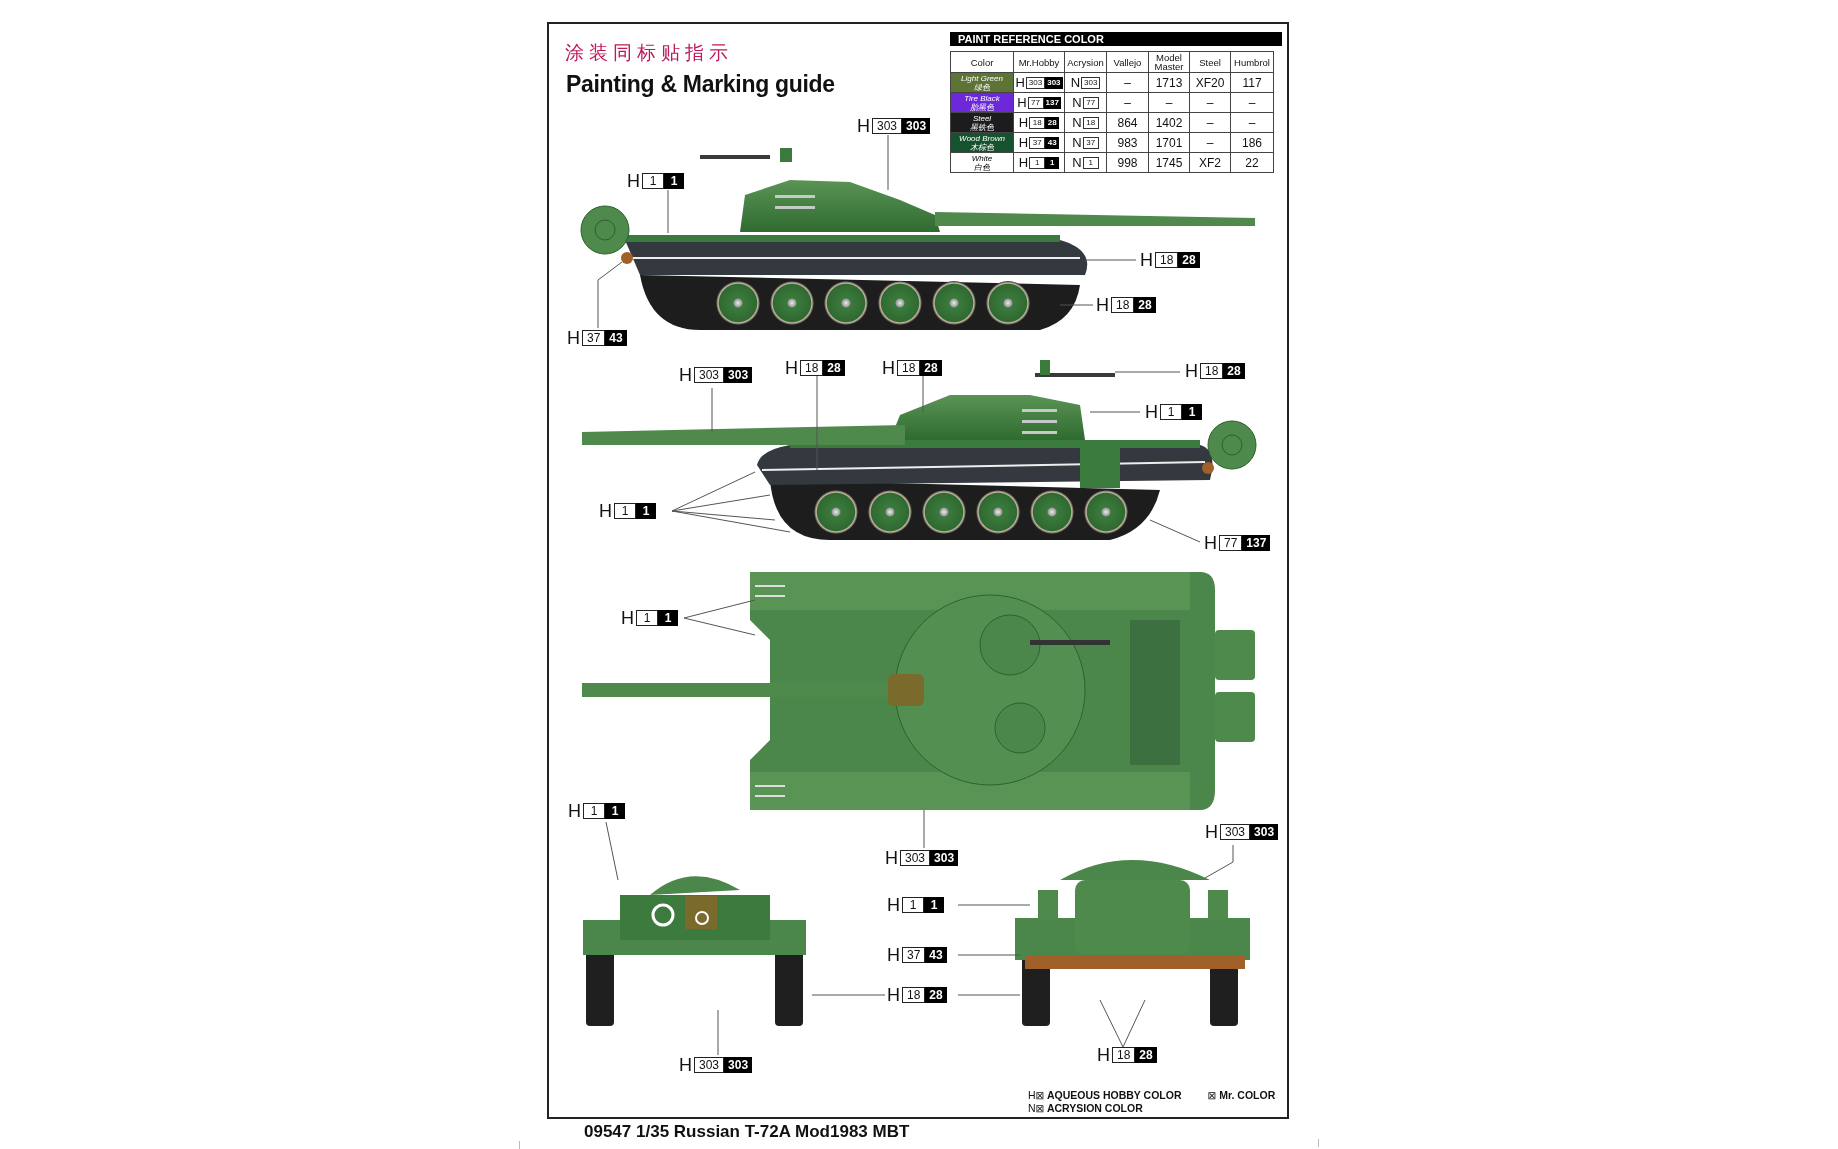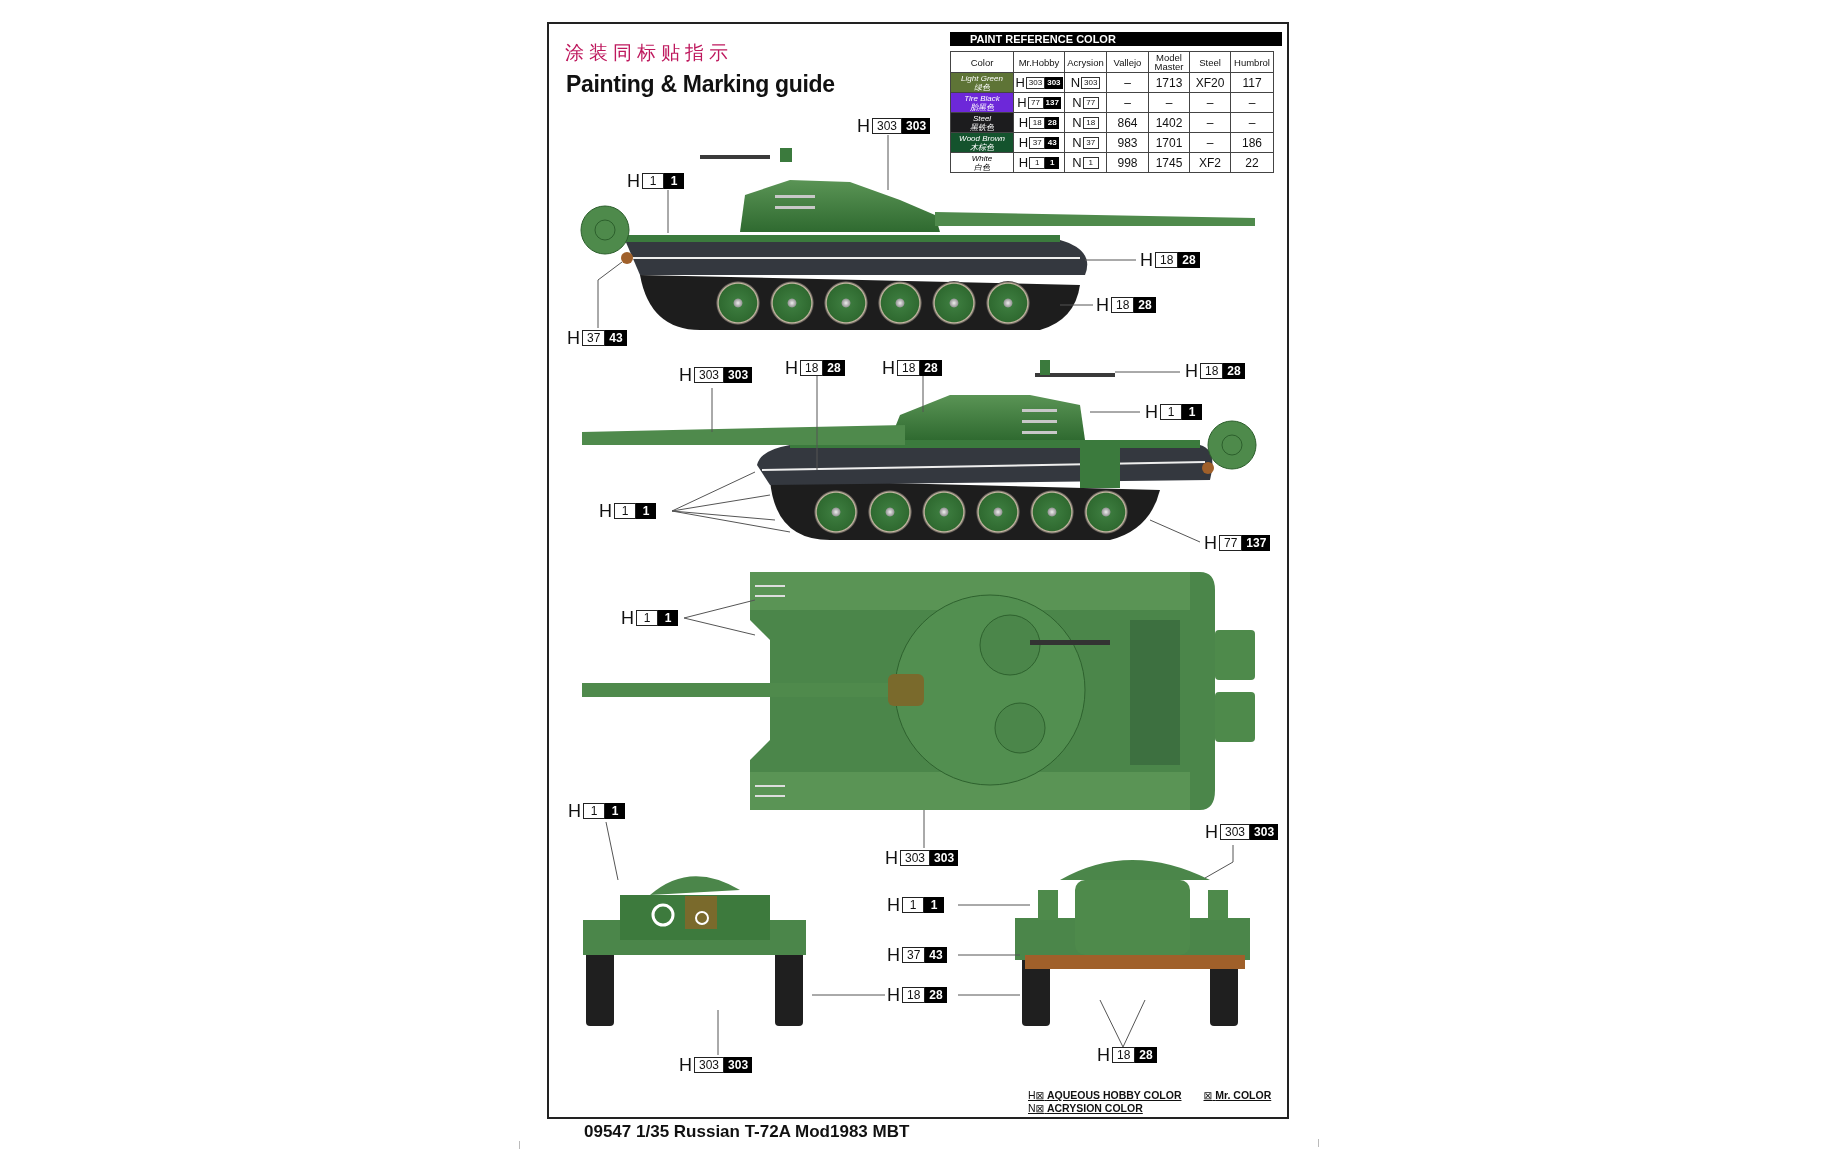--- a/index.html
+++ b/index.html
@@ -9,42 +9,42 @@
           border:2px solid #222; box-sizing:border-box; background:#fff; }
   .title-cn { position:absolute; left:565px; top:40px; font-size:19px; letter-spacing:5px;
               font-family:Liberation Serif, serif; color:#be185d; }
   .title-en { position:absolute; left:566px; top:71px; font-size:23px; font-weight:bold;
               font-family:"Liberation Sans", sans-serif; letter-spacing:-0.3px; }
   .footer { position:absolute; left:584px; top:1122px; font-size:17px; font-weight:bold; }
   .tick { position:absolute; width:1px; height:8px; background:#bbb; }
 
   
   .pt-head { position:absolute; left:950px; top:32px; width:332px; height:14px; background:#000;
-             color:#fff; font-size:11px; font-weight:bold; line-height:14px; padding-left:20px; box-sizing:border-box; }
+             color:#fff; font-size:11px; font-weight:bold; line-height:14px; padding-left:8px; box-sizing:border-box; }
   table.pt { position:absolute; left:950px; top:51px; border-collapse:collapse; font-size:12px; }
   table.pt td, table.pt th { border:1px solid #444; text-align:center; padding:0; height:19px; }
   table.pt th { font-weight:normal; font-size:9.5px; height:20px; }
   .sw { color:#fff; font-size:8px; line-height:9px; width:62px;font-style:italic; }
   .sw.white { color:#000; }
   .code { display:inline-flex; align-items:center; font-size:12px; }
   .code .pre { font-size:13px; margin-right:1px; }
   .box-w { display:inline-block; border:1px solid #333; font-size:8px; padding:0 2px; line-height:10px; min-width:10px; text-align:center; background:#fff;}
   .box-b { display:inline-block; background:#000; color:#fff; font-size:8px; font-weight:bold; padding:0 2px; line-height:12px; min-width:10px; text-align:center; }
 
   
   .callout { position:absolute; display:flex; align-items:center; height:16px; }
   .callout .h { font-size:18px; line-height:16px; margin-right:2px; font-family:"Liberation Sans", sans-serif; }
   .callout .w { border:1px solid #222; background:#fff; font-size:12px; line-height:14px; height:14px; padding:0 4px; min-width:12px; text-align:center; }
   .callout .b { background:#000; color:#fff; font-size:12px; font-weight:bold; line-height:16px; height:16px; padding:0 4px; min-width:12px; text-align:center; }
 
   svg.lines { position:absolute; left:0; top:0; width:1838px; height:1149px; pointer-events:none; }
 
   
   .legend { position:absolute; left:1028px; top:1089px; font-size:10.5px; font-weight:bold; line-height:13px; }
-  .legend .row { display:flex; gap:16px;text-decoration:underline; }
+  .legend .row { display:flex; gap:6px; }
   .legend .sym { font-weight:normal; }
 </style>
 </head>
 <body>
 
 <div class="page"></div>
 
 <div class="title-cn">涂装同标贴指示</div>
 <div class="title-en">Painting &amp; Marking guide</div>
 
@@ -407,21 +407,21 @@
   </div>
 <div class="callout" style="left:1097px;top:1047px">
     <span class="h">H</span>
     <span class="w">18</span>
     <span class="b">28</span>
   </div>
 
 <div class="legend">
   <div class="row">
     <span><span class="sym">H⊠</span> <span>AQUEOUS HOBBY COLOR</span></span>
-    <span style="margin-left:6px"><span class="sym">⊠</span> <span>Mr. COLOR</span></span>
+    <span style="margin-left:20px"><span class="sym">⊠</span> <span>Mr. COLOR</span></span>
   </div>
   <div class="row">
     <span><span class="sym">N⊠</span> <span>ACRYSION COLOR</span></span>
   </div>
 </div>
 
 <div class="footer">09547 1/35 Russian T-72A Mod1983 MBT</div>
 
 <div class="tick" style="left:519px;top:1141px"></div>
 <div class="tick" style="left:1318px;top:1139px"></div>

